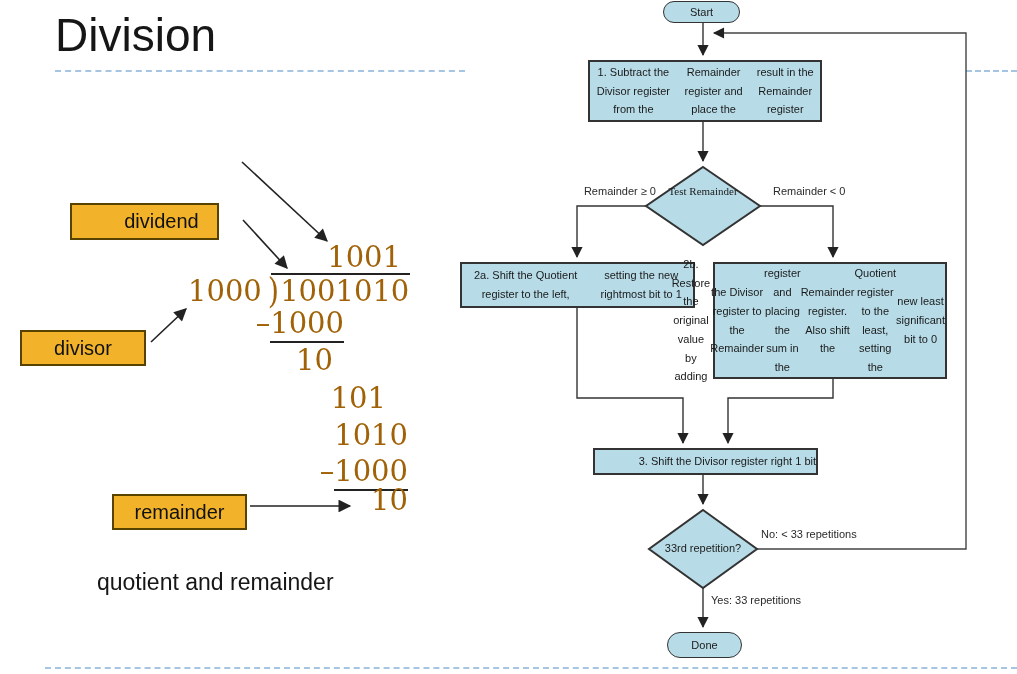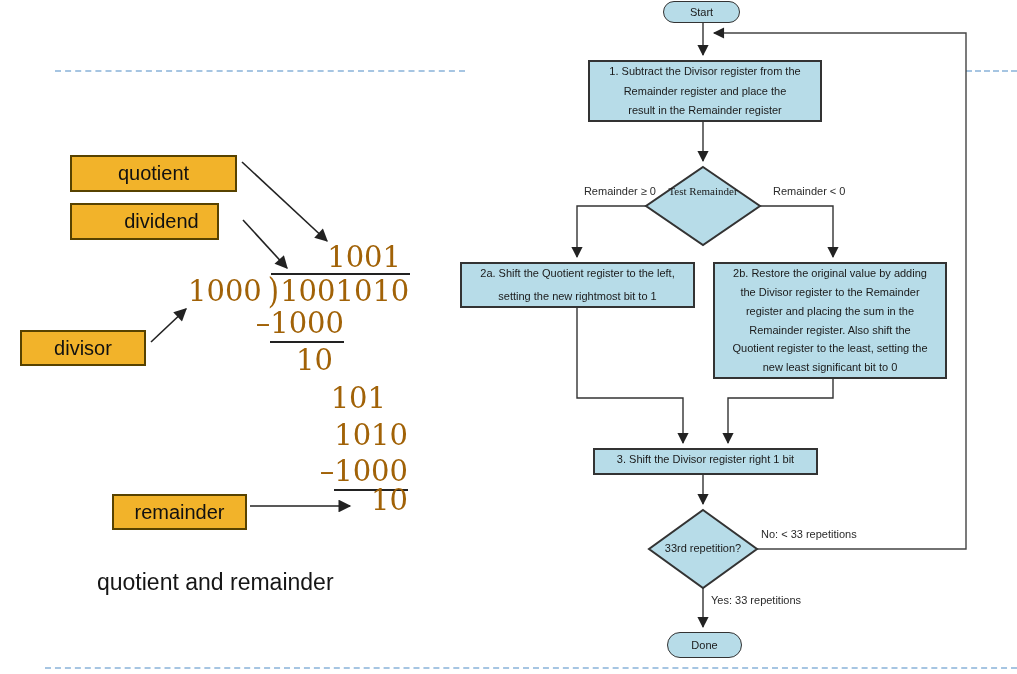--- a/index.html
+++ b/index.html
@@ -11,35 +11,36 @@
   .dash{height:0;border-top:2px dashed #a6c5e2;}
   
   .ybox{background:#f2b32a;border:2px solid #574200;display:flex;align-items:center;justify-content:center;
         font-size:20px;color:#111;box-sizing:border-box;}
   
   .num{font-family:"DejaVu Serif",serif;font-size:29px;line-height:1;color:#a16207;white-space:nowrap;}
   .num .u{border-bottom:2px solid #222;padding-bottom:1px;}
   .paren{display:inline-block;transform:scaleY(1.25);margin:0 1px 0 6px;}
   .divbar{border-top:2px solid #222;height:0;}
   
-  .fbox{background:#b7dce8;border:2px solid #333;box-sizing:border-box;display:flex;flex-direction:column;
-        align-items:center;justify-content:space-between;font-size:11px;line-height:1.7;color:#1a1a1a;text-align:center;}
+  .fbox{background:#b7dce8;border:2px solid #333;box-sizing:border-box;display:flex;flex-direction:row;
+        align-items:center;justify-content:flex-end;font-size:11px;line-height:1.7;color:#1a1a1a;text-align:center;}
   .oval{background:#b7dce8;border:1.6px solid #333;box-sizing:border-box;display:flex;align-items:center;
         justify-content:center;font-size:11px;color:#1a1a1a;}
   .dlabel{position:absolute;font-size:11px;color:#1a1a1a;text-align:center;}
   .blabel{position:absolute;font-size:11px;color:#2a2a2a;white-space:nowrap;}
   .note{left:97px;top:566px;font-size:23px;line-height:1.4;color:#161616;}
   .note .it{font-style:italic;}
   svg{position:absolute;left:0;top:0;}
 </style>
 </head>
 <body>
 
 <div class="slide">
 
+  <div class="abs title">Division</div>
   <div class="abs dash" style="left:55px;top:70px;width:410px;"></div>
   <div class="abs dash" style="left:966px;top:70px;width:51px;"></div>
   <div class="abs dash" style="left:45px;top:667px;width:972px;"></div>
 
   <svg width="1017" height="674">
     <defs>
       <marker id="ah" viewBox="0 0 10 10" refX="9" refY="5" markerWidth="9" markerHeight="8" orient="auto-start-reverse">
         <path d="M0,0 L10,5 L0,10 z" fill="#222"></path>
       </marker>
     </defs>
@@ -56,23 +57,20 @@
     <polyline points="760,206 833,206 833,257" fill="none" stroke="#333" stroke-width="1.4" marker-end="url(#ah)"></polyline>
     <polyline points="577,308 577,398 683,398 683,443" fill="none" stroke="#333" stroke-width="1.4" marker-end="url(#ah)"></polyline>
     <polyline points="833,379 833,398 728,398 728,443" fill="none" stroke="#333" stroke-width="1.4" marker-end="url(#ah)"></polyline>
     <line x1="703" y1="475" x2="703" y2="504" stroke="#333" stroke-width="1.4" marker-end="url(#ah)"></line>
     <line x1="703" y1="588" x2="703" y2="627" stroke="#333" stroke-width="1.4" marker-end="url(#ah)"></line>
 
     <polygon points="703,167 760,206 703,245 646,206" fill="#b7dce8" stroke="#333" stroke-width="2"></polygon>
     <polygon points="703,510 757,549 703,588 649,549" fill="#b7dce8" stroke="#333" stroke-width="2"></polygon>
   </svg>
 
-  <div class="abs ybox" style="left:70px;top:155px;width:167px;height:37px;">
-      <span>quotient</span>
-    </div>
   <div class="abs ybox" style="left:70px;top:203px;width:149px;height:37px;padding-left:34px;">
       <span>dividend</span>
     </div>
   <div class="abs ybox" style="left:20px;top:330px;width:126px;height:36px;">
       <span>divisor</span>
     </div>
   <div class="abs ybox" style="left:112px;top:494px;width:135px;height:36px;">
       <span>remainder</span>
     </div>
 

